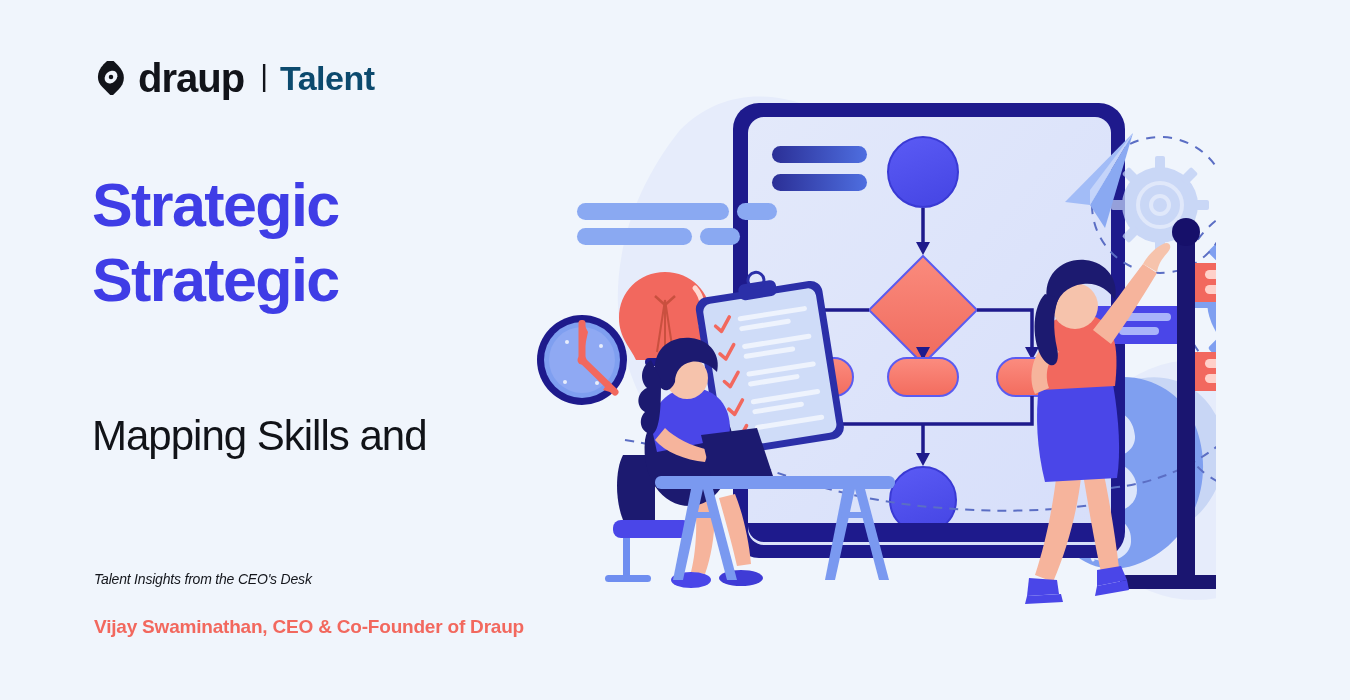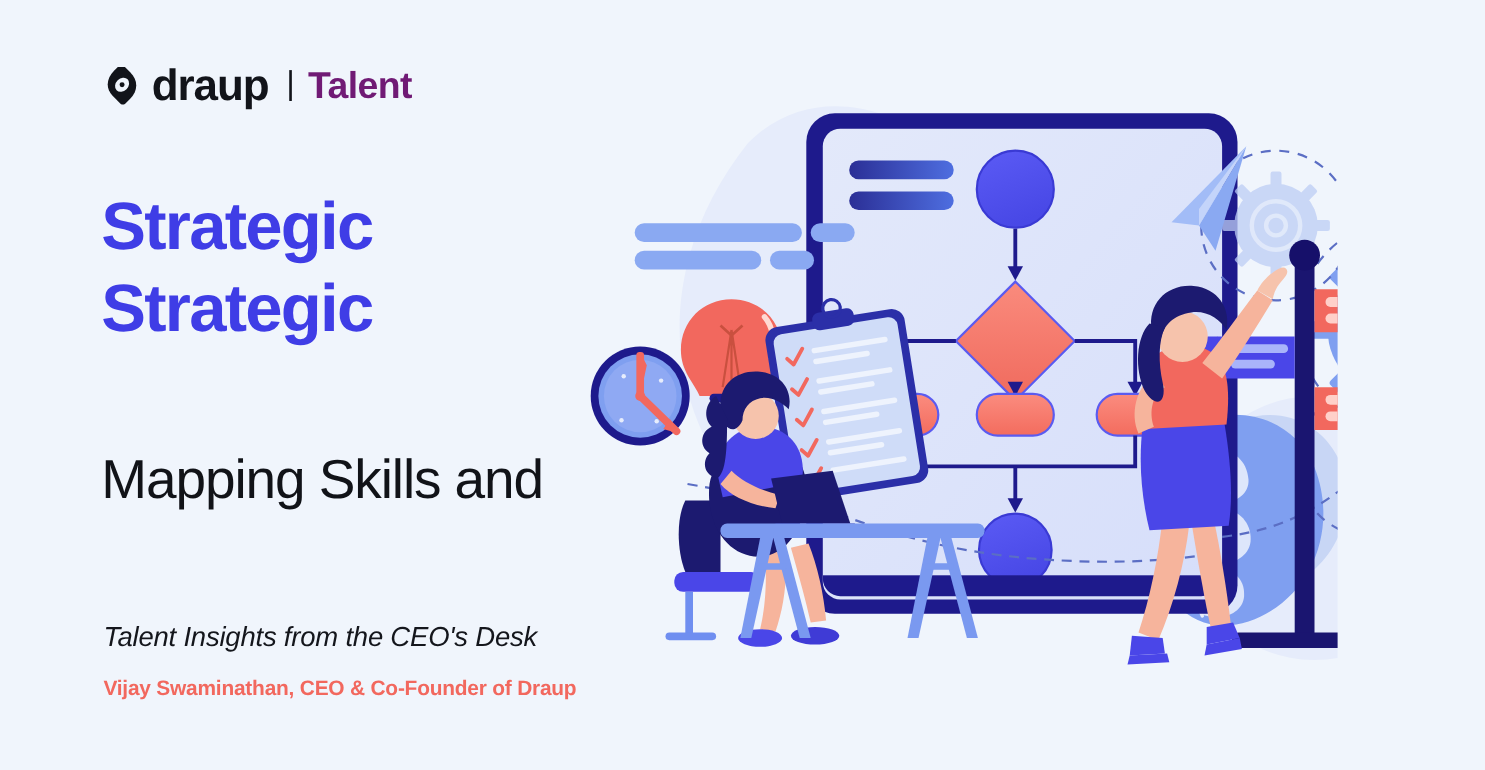--- a/index.html
+++ b/index.html
@@ -9,38 +9,38 @@
     font-family:"Liberation Sans", sans-serif;
     position:relative;
   }
   #stage{position:relative;width:1216px;height:700px;overflow:hidden;background:#f0f5fc;}
 
   
   .logo-row{position:absolute;left:94px;top:58px;display:flex;align-items:center;gap:10px;}
   .logo-mark{width:34px;height:34px;display:block;}
   .logo-word{font-size:40px;font-weight:700;color:#12141a;letter-spacing:-1px;line-height:1;}
   .logo-sep{color:#12141a;font-size:30px;font-weight:400;margin:0 2px 0 6px;line-height:1;position:relative;top:-2px;}
-  .logo-sub{font-size:34px;font-weight:600;color:#701a75;letter-spacing:-0.5px;line-height:1;}
+  .logo-sub{font-size:34px;font-weight:600;color:#0c4a6e;letter-spacing:-0.5px;line-height:1;}
 
   .headline{
     position:absolute;left:92px;top:168px;width:560px;
     font-size:61px;line-height:75px;font-weight:800;
     color:#3f3de6;letter-spacing:-1.6px;
   }
   .headline div{white-space:nowrap;}
 
   .subhead{
     position:absolute;left:92px;top:410px;width:560px;
-    font-size:50px;line-height:52px;font-weight:500;
+    font-size:42px;line-height:52px;font-weight:500;
     color:#111318;letter-spacing:-1px;
   }
   .subhead div{white-space:nowrap;}
 
   .byline-wrap{position:absolute;left:94px;top:566px;width:620px;}
-  .byline-1{font-size:25px;font-style:italic;font-weight:500;color:#14161c;letter-spacing:-0.2px;line-height:26px;}
+  .byline-1{font-size:14px;font-style:italic;font-weight:500;color:#14161c;letter-spacing:-0.2px;line-height:26px;}
   .byline-2{font-size:19px;font-weight:700;color:#f2685e;letter-spacing:-0.2px;line-height:30px;margin-top:20px;}
 
   
   #illo{position:absolute;left:505px;top:0;width:845px;height:700px;}
   #illo svg{display:block;}
 </style>
 </head>
 <body>
 
 <div id="stage">

